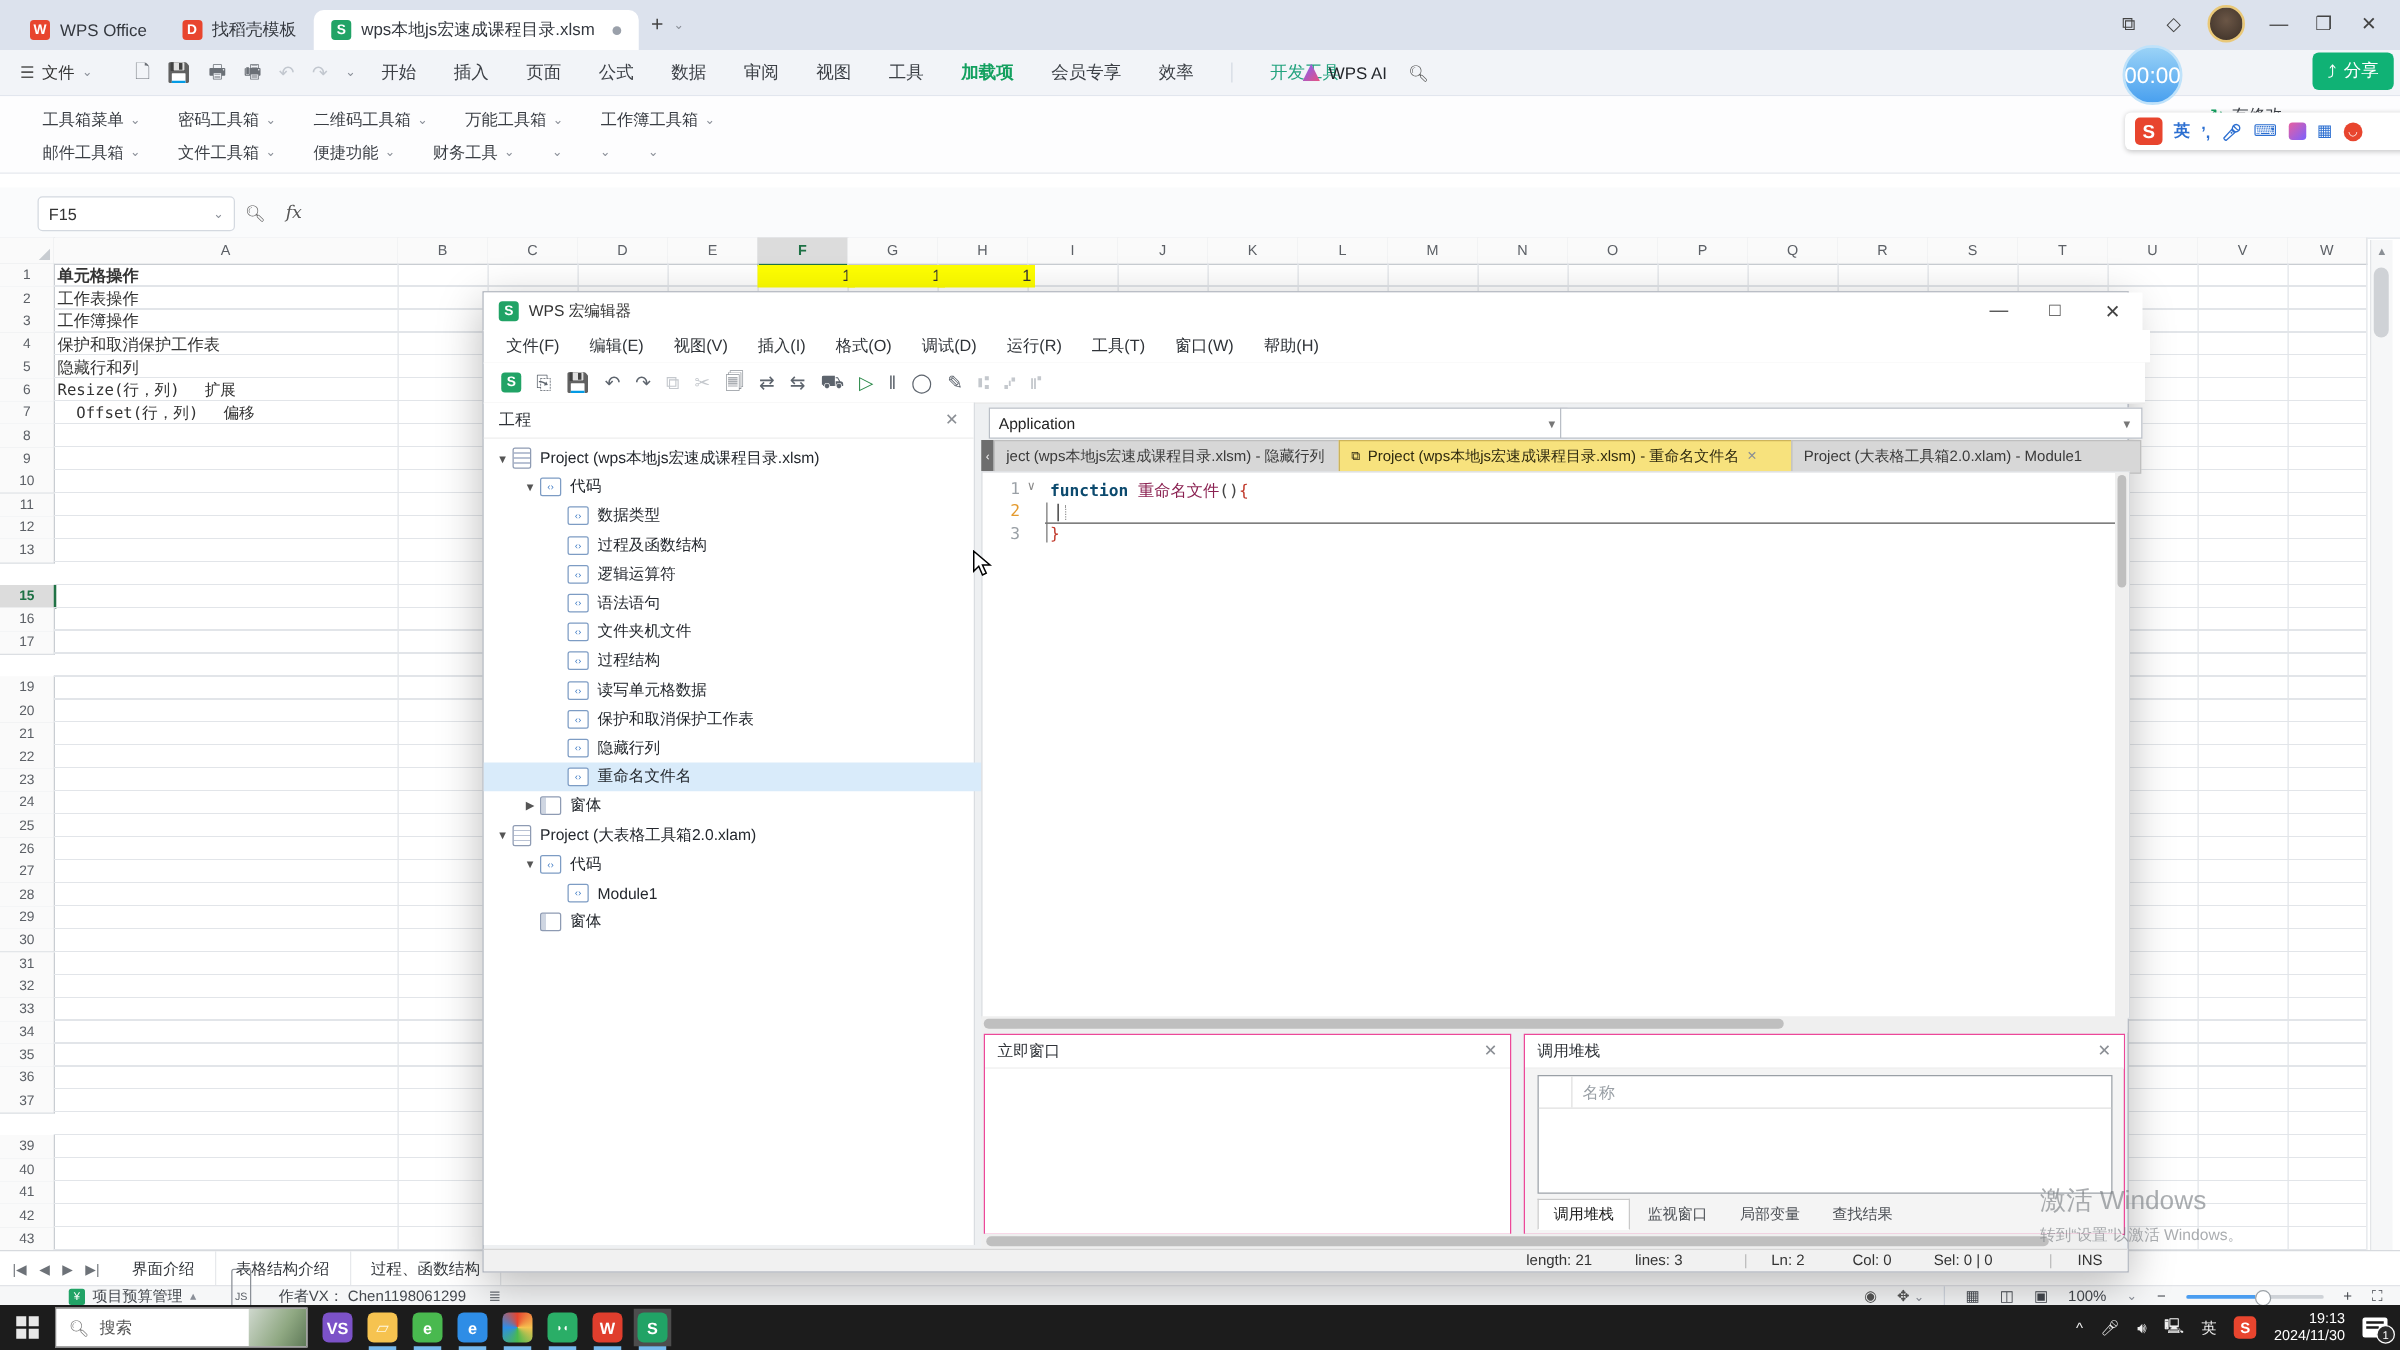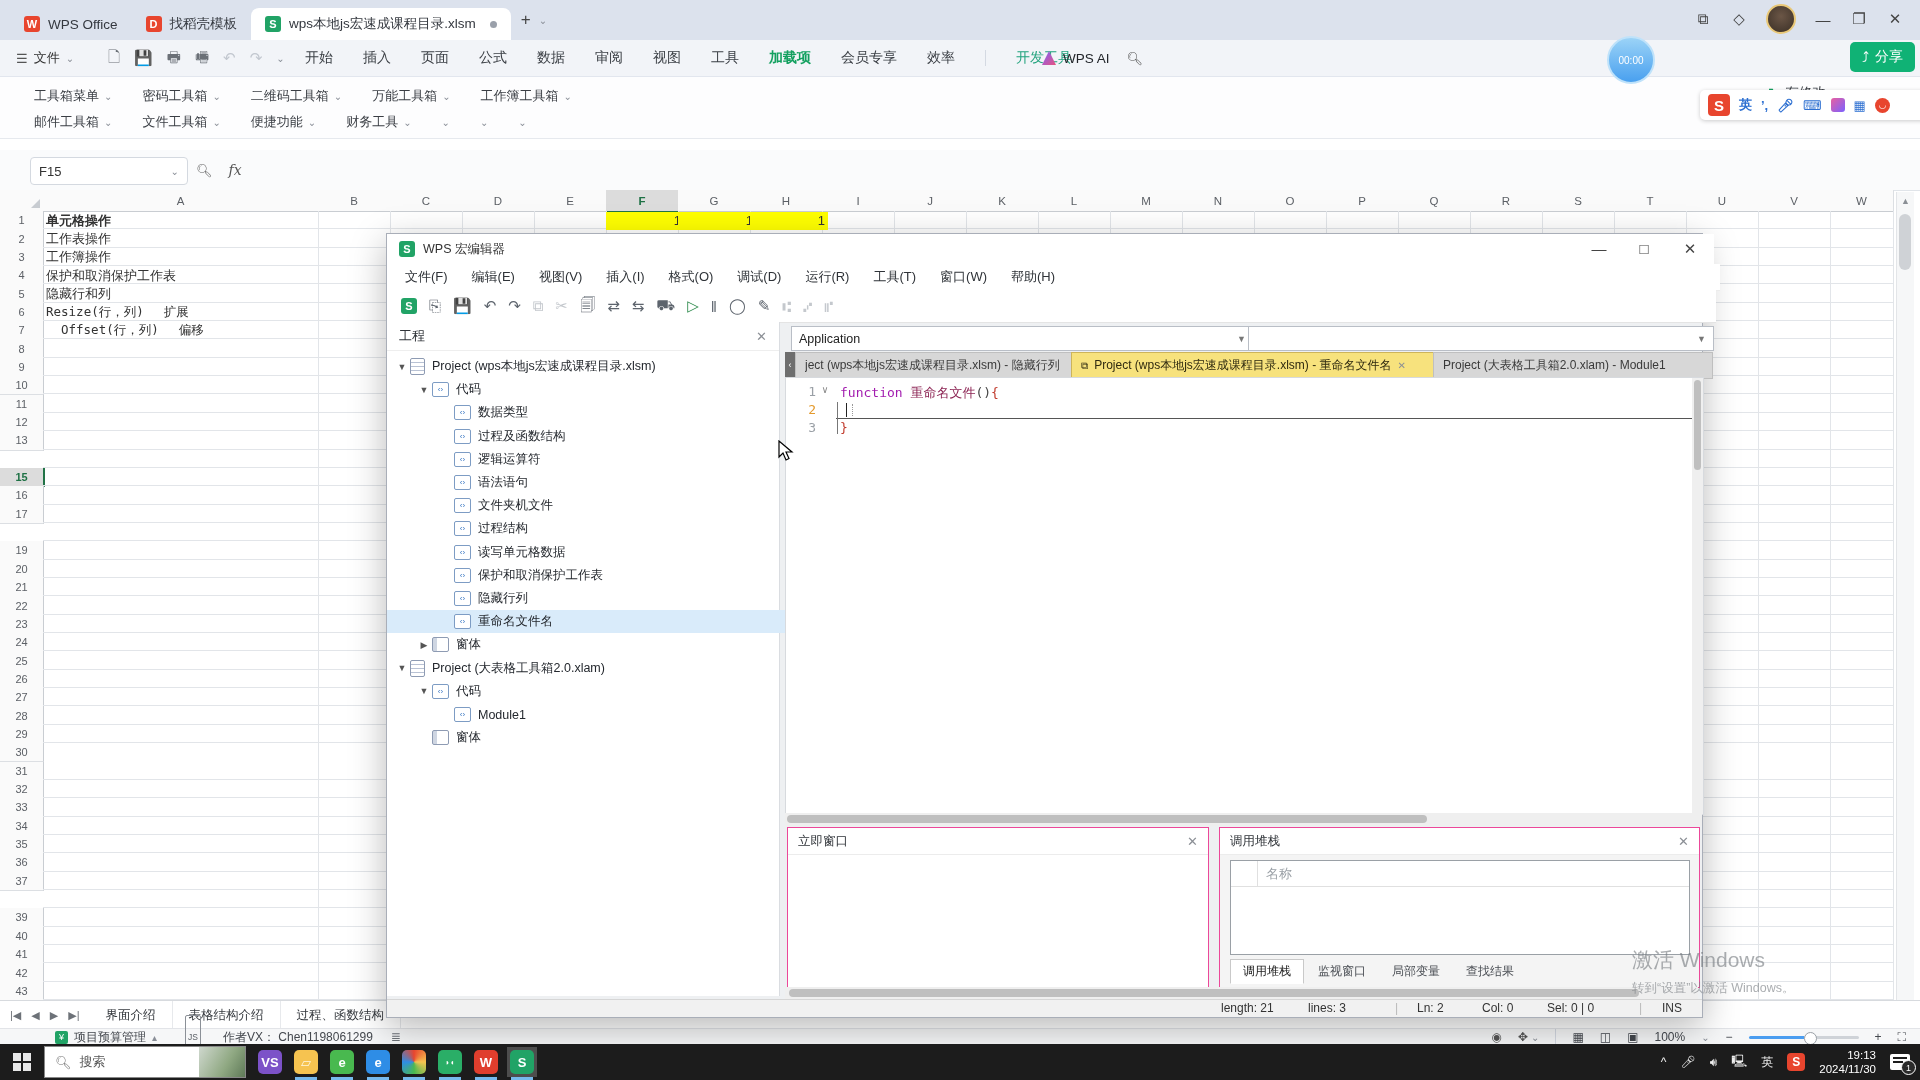--- a/index.html
+++ b/index.html
@@ -18,23 +18,23 @@
   .mod-dot{width:7px;height:7px;border-radius:50%;background:#9aa0aa;margin-left:6px}
   .winctl{color:#444;font-size:15px;width:34px;text-align:center}
   
   #ribbon{left:0;top:40px;width:1920px;height:36px;background:#f2f4f8;border-bottom:1px solid #e2e6ee}
   .rtab{font-size:14px;color:#3c4046;white-space:nowrap}
   .rtab.active{color:#13a05f;font-weight:bold}
   .rtab.accent{color:#23a37e}
   .vsep{width:1px;height:16px;background:#d4d9e2}
   .qicon{color:#6b7077;font-size:15px}
   .qicon.dis{color:#c2c7cf}
-  #timer{left:1607px;top:36px;width:44px;height:44px;border-radius:50%;
+  #timer{left:1698px;top:36px;width:44px;height:44px;border-radius:50%;
          background:linear-gradient(180deg,#9bd3f7,#49a0ef);border:2px solid #bfe2fa;
-         color:#fff;font-size:10px;display:flex;align-items:center;justify-content:center;z-index:6}
+         color:#fff;font-size:18px;display:flex;align-items:center;justify-content:center;z-index:6}
   #share-btn{left:1850px;top:42px;height:30px;border-radius:5px;background:#10b275;color:#fff;
              display:flex;align-items:center;gap:6px;padding:0 12px;font-size:14px}
   
   #toolbox{left:0;top:77px;width:1920px;height:61px;background:#fdfdfe;border-bottom:1px solid #e6e9ee}
   .tbrow{position:absolute;left:34px;display:flex;gap:30px;align-items:center;height:24px}
   .tbitem{display:flex;gap:5px;align-items:center;color:#3a3e44;font-size:13px;white-space:nowrap}
   .chev{color:#8a8f98;font-size:10px}
   
   #ime{left:1700px;top:90px;width:212px;height:30px;background:#fff;border-radius:5px;
        box-shadow:0 1px 4px rgba(0,0,0,.2);display:flex;align-items:center;gap:9px;padding:0 8px;z-index:6}
@@ -98,21 +98,21 @@
   .combo{position:absolute;top:92px;height:23px;background:#fff;border:1px solid #b9bec6;
          display:flex;align-items:center;justify-content:space-between;padding:0 7px;font-size:12.5px;color:#222}
   .ctab{position:absolute;top:118px;height:25px;display:flex;align-items:center;gap:6px;
         background:#d7d7d7;border:1px solid #bfbfbf;color:#3a3a3a;font-size:12px;
         padding:0 9px;white-space:nowrap;overflow:hidden}
   .ctab.active{background:#f7e27d;border-color:#cdb45a;color:#2f2a10}
   #codearea{position:absolute;left:398px;top:143px;width:917px;height:436px;background:#fff;
             border:1px solid #d7dade;font-family:"DejaVu Sans Mono",monospace;font-size:13px}
   .lnum{position:absolute;width:26px;text-align:right;color:#9aa0a6}
   .lnum.cur{color:#e49a2d}
-  .tok-k{color:#a21caf;font-weight:normal}
+  .tok-k{color:#0c4a6e;font-weight:bold}
   .tok-n{color:#8b2252}
   .tok-p{color:#444}
   .tok-b{color:#c0392b}
   
   .bpanel{position:absolute;background:#fff;border:1px solid #ec4899}
   .bphead{height:26px;display:flex;align-items:center;justify-content:space-between;padding:0 10px;
           font-size:12.5px;color:#2f3338;border-bottom:1px solid #ececec;background:#fff}
   .cstab{height:23px;display:flex;align-items:center;padding:0 12px;font-size:12px;color:#4a4e54}
   .cstab.active{background:#fff;border:1px solid #c9c9c9;border-bottom:1px solid #fff;color:#222}
   #macstatus{position:absolute;left:0;bottom:0;width:100%;height:17px;background:#f1f1f1;

